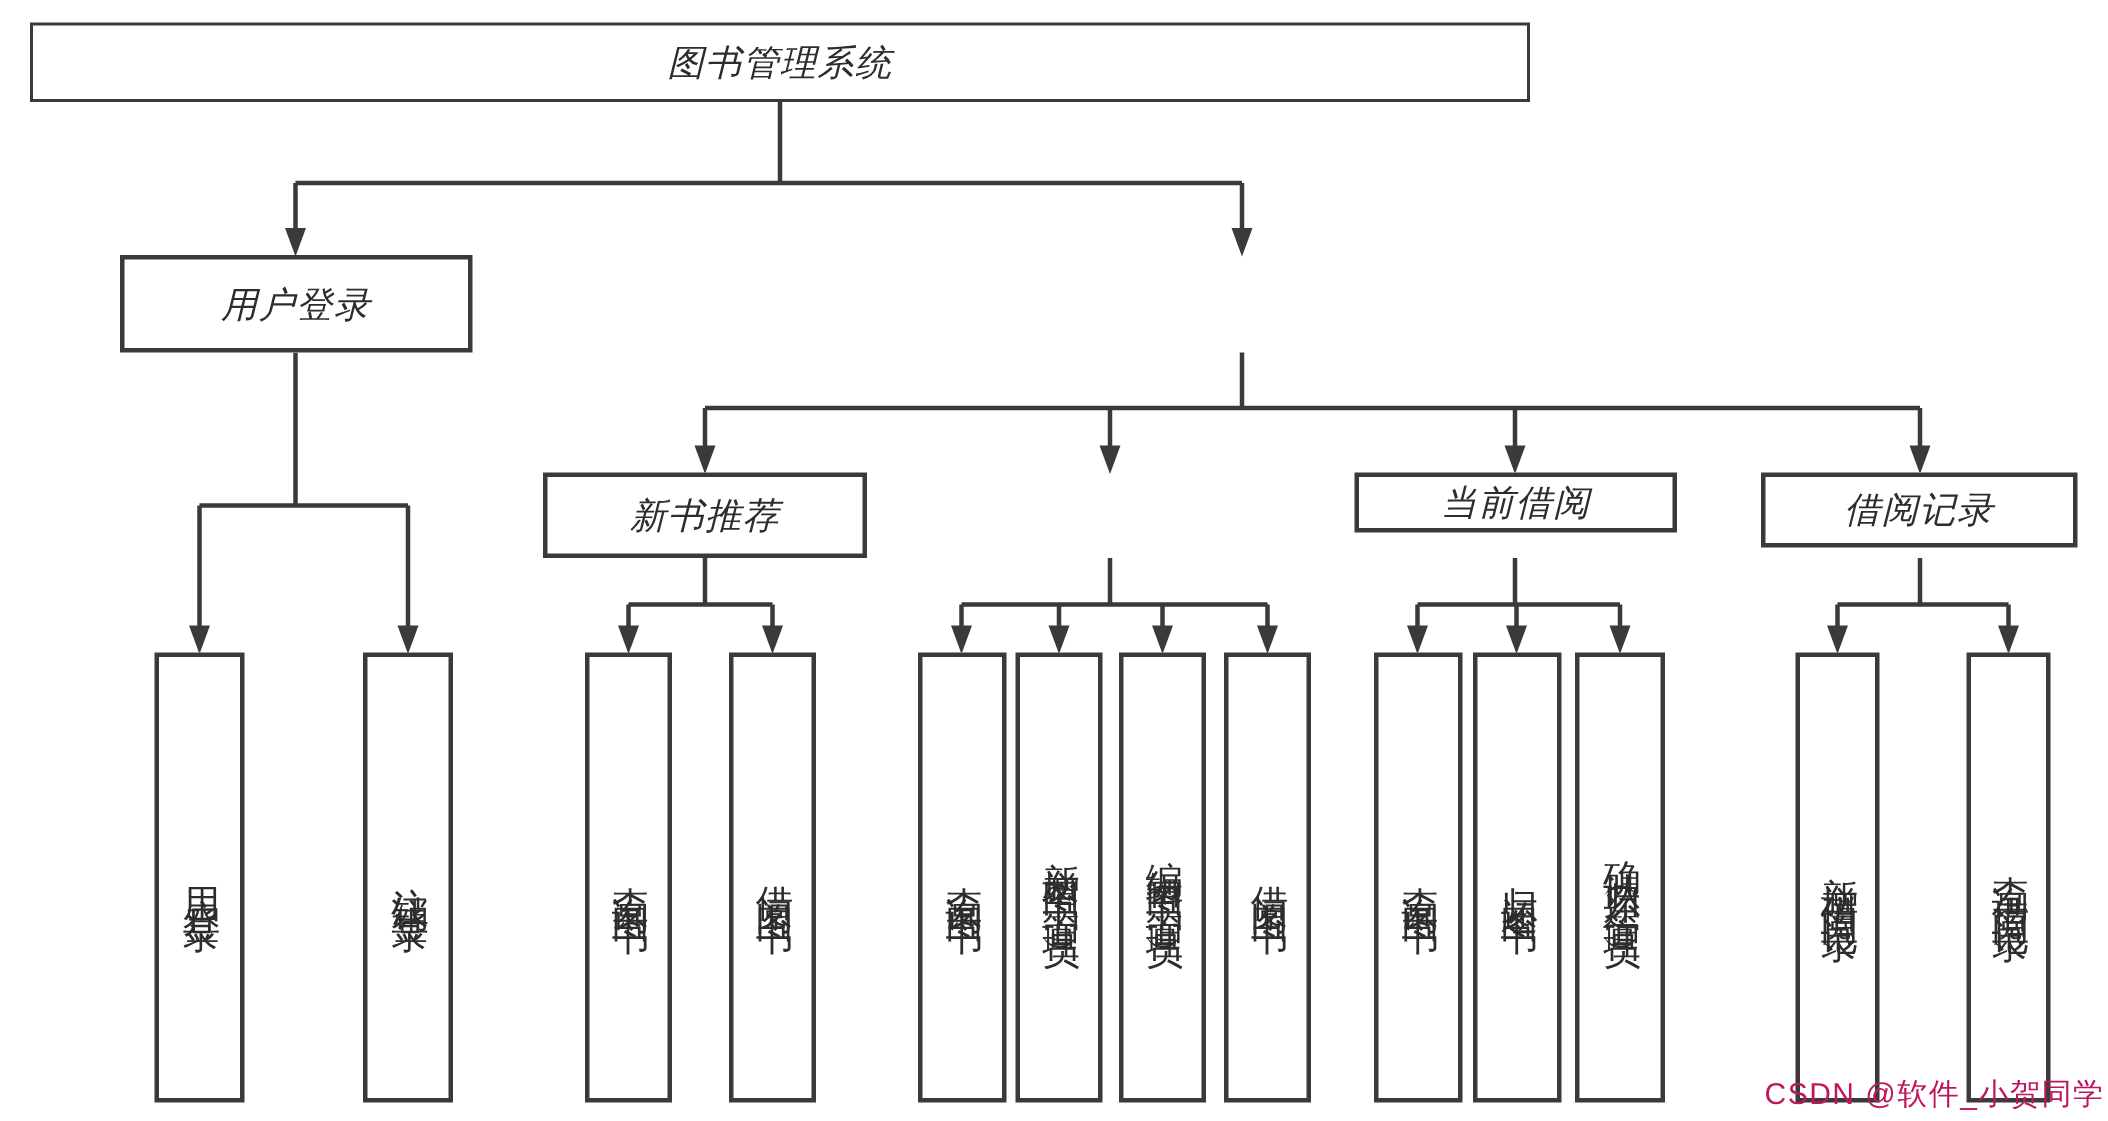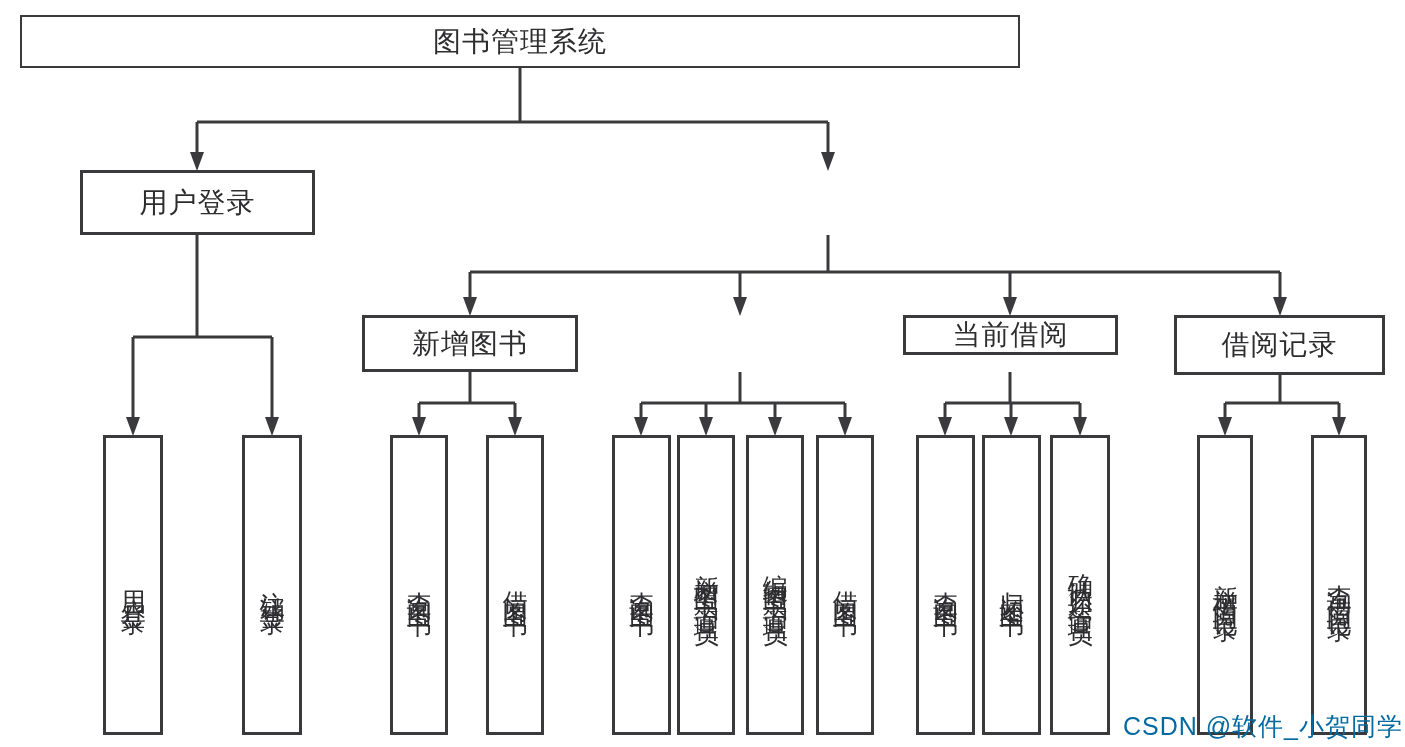--- a/index.html
+++ b/index.html
@@ -22,39 +22,40 @@
   .node {
     position: absolute;
     background: #ffffff;
     border: 3px solid #3a3a3c;
     display: flex; align-items: center; justify-content: center;
     z-index: 1;
     color: #2d2d2f;
   }
   .node.root { border-width: 2px; }
   .node .hlabel {
-    font-size: 28px;
+    font-size: 24px;
     letter-spacing: 1px;
     white-space: nowrap;
+    font-style: italic;
   }
   .node.leaf { top: 435px; height: 300px; }
   .node.leaf .vlabel {
     writing-mode: vertical-rl;
     text-orientation: mixed;
     font-size: 25px;
     letter-spacing: 7px;
     line-height: 1.1;
     white-space: nowrap;
   }
   .watermark {
     position: absolute;
     right: 2px; bottom: 4px;
     z-index: 2;
-    font-size: 25px;
-    color: #0369a1;
+    font-size: 20px;
+    color: #be185d;
     letter-spacing: 1px;
     white-space: nowrap;
   }
 </style>
 </head>
 <body>
 
 <div class="canvas">
 
   <svg class="connectors" viewBox="0 0 1405 747" xmlns="http://www.w3.org/2000/svg">
@@ -135,26 +136,26 @@
 
   <div class="node root" style="left:20px; top:15px; width:1000px; height:53px;">
     <span class="hlabel">图书管理系统</span>
   </div>
 
   <div class="node" style="left:80px; top:170px; width:235px; height:65px;">
     <span class="hlabel">用户登录</span>
   </div>
 
   <div class="node" style="left:362px; top:315px; width:216px; height:57px;">
-    <span class="hlabel">新增图书</span>
+    <span class="hlabel">新书推荐</span>
   </div>
   <div class="node" style="left:903px; top:315px; width:215px; height:40px;">
     <span class="hlabel">当前借阅</span>
   </div>
-  <div class="node" style="left:1174px; top:315px; width:211px; height:60px;">
+  <div class="node" style="left:1174px; top:315px; width:211px; height:50px;">
     <span class="hlabel">借阅记录</span>
   </div>
 
   <div class="node leaf" style="left:103px; width:60px;">
     <span class="vlabel">用户登录</span>
   </div>
   <div class="node leaf" style="left:242px; width:60px;">
     <span class="vlabel">注销登录</span>
   </div>
 

